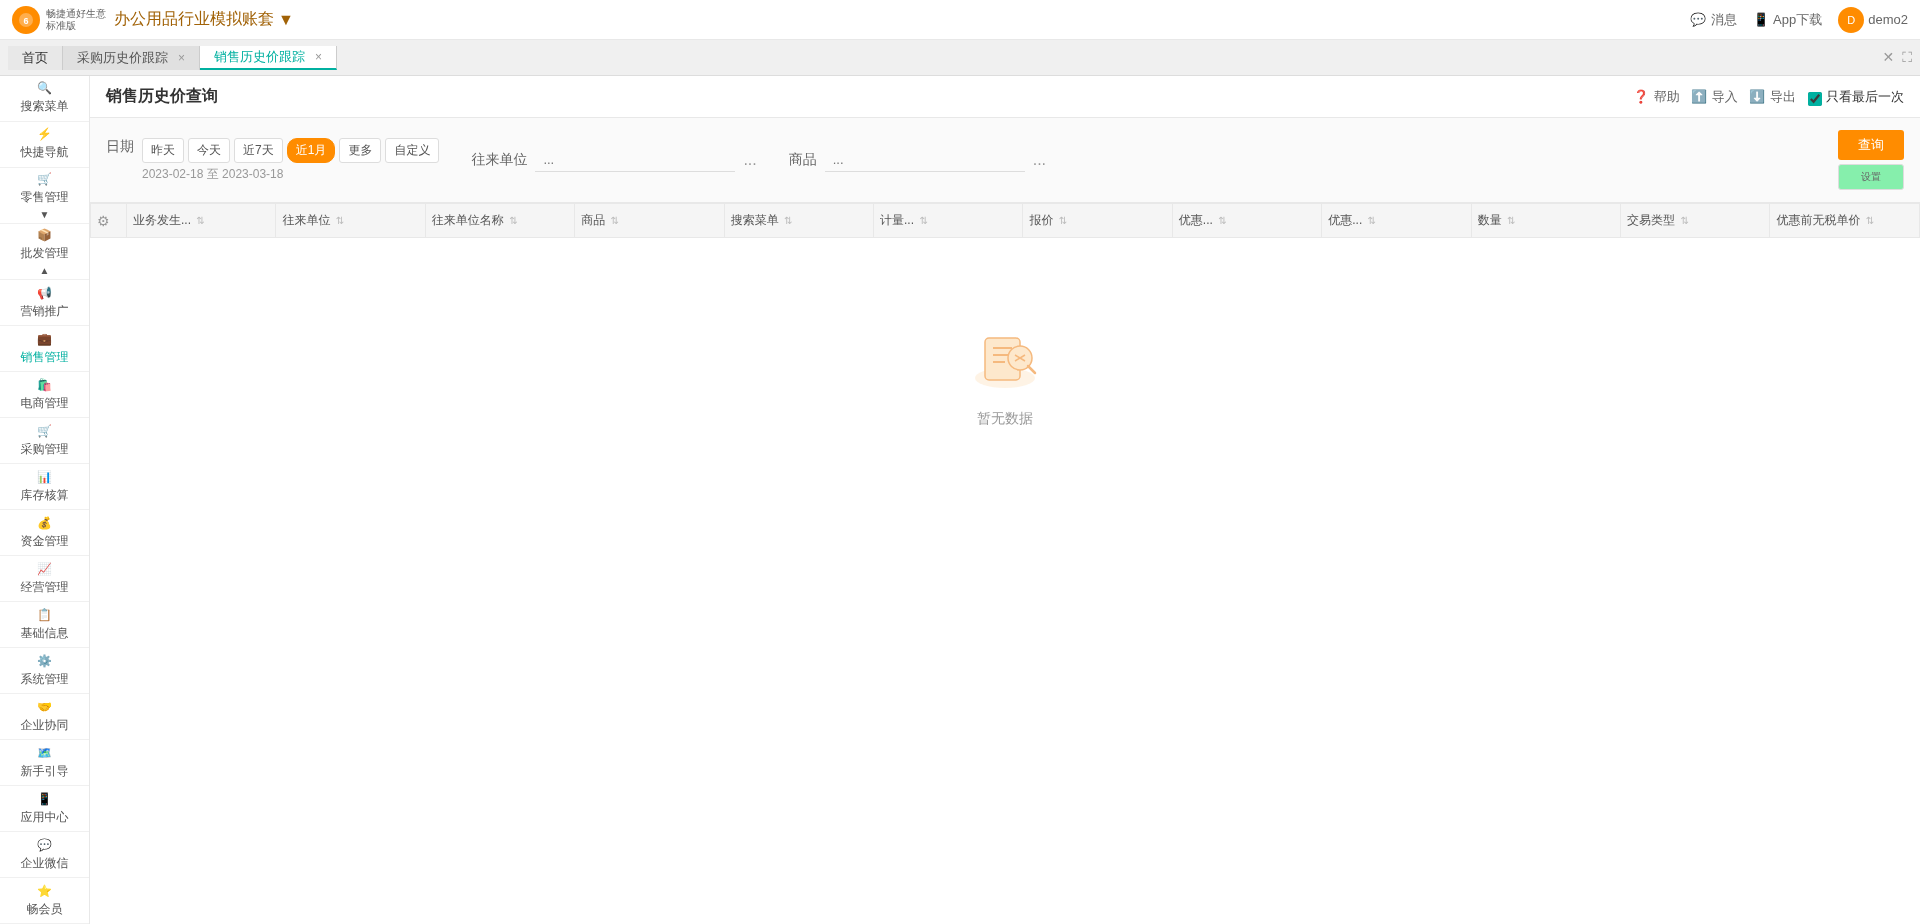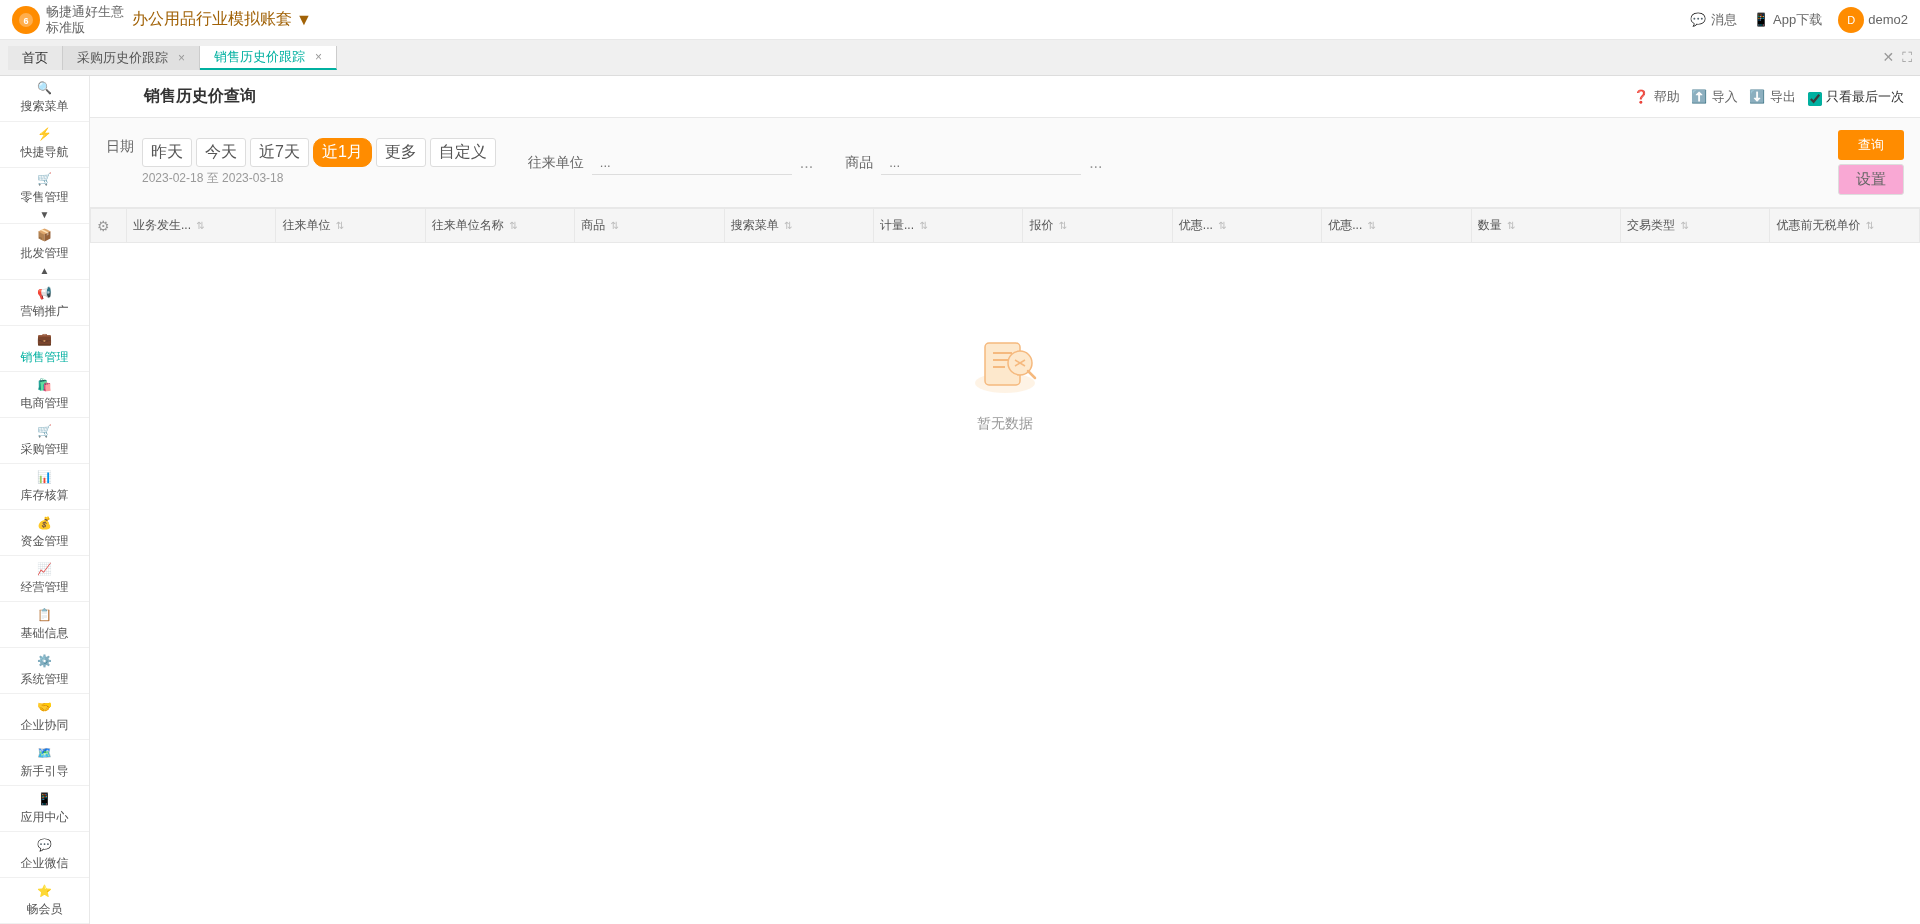--- a/index.html
+++ b/index.html
@@ -8,21 +8,21 @@
     
     .top-header {
       display: flex; align-items: center; justify-content: space-between;
       background: #fff; height: 40px; padding: 0 12px;
       border-bottom: 1px solid #e8e8e8; flex-shrink: 0;
     }
     .top-header-left { display: flex; align-items: center; gap: 8px; }
     .logo-area { display: flex; align-items: center; gap: 6px; }
     .logo-icon { width: 28px; height: 28px; background: #ff8c00; border-radius: 50%; display: flex; align-items: center; justify-content: center; }
     .logo-icon svg { width: 18px; height: 18px; }
-    .logo-text { font-size: 13px; color: #666; line-height: 1.2; }
+    .logo-text { font-size: 10px; color: #666; line-height: 1.2; }
     .dropdown-selector { display: flex; align-items: center; gap: 4px; color: #a16207; font-size: 16px; cursor: pointer; }
     .top-header-right { display: flex; align-items: center; gap: 16px; }
     .header-btn { display: flex; align-items: center; gap: 4px; color: #666; font-size: 13px; cursor: pointer; }
     .avatar { width: 26px; height: 26px; border-radius: 50%; background: #ff8c00; display: flex; align-items: center; justify-content: center; color: #fff; font-size: 11px; }
 
     
     .tab-bar {
       display: flex; align-items: center; background: #f0f0f0;
       height: 36px; padding: 0 8px; gap: 0; flex-shrink: 0;
       border-bottom: 1px solid #ddd;
@@ -63,56 +63,56 @@
     .content-area {
       flex: 1; background: #fff; display: flex; flex-direction: column;
       overflow: hidden;
     }
 
     
     .page-header {
       display: flex; align-items: center; justify-content: space-between;
       padding: 10px 16px; border-bottom: 1px solid #e8e8e8; flex-shrink: 0;
     }
-    .page-title { font-size: 16px; font-weight: 600; color: #333; margin-left: 38px; }
+    .page-title { font-size: 16px; font-weight: 600; color: #333; }
     .page-actions { display: flex; align-items: center; gap: 12px; }
     .page-action-btn { display: flex; align-items: center; gap: 4px; color: #666; font-size: 13px; cursor: pointer; }
 
     
     .filter-area {
       padding: 12px 16px; border-bottom: 1px solid #e8e8e8;
       display: flex; flex-wrap: wrap; align-items: center; gap: 12px;
       flex-shrink: 0; background: #fafafa;
     }
     .filter-row { display: flex; align-items: center; gap: 12px; flex-wrap: wrap; width: 100%; }
     .filter-label { color: #666; font-size: 14px; }
     .date-btns { display: flex; gap: 4px; align-items: center; }
     .date-btn {
       padding: 3px 8px; border: 1px solid #ddd; background: #fff;
-      border-radius: 3px; cursor: pointer; font-size: 16px; color: #555;
+      border-radius: 3px; cursor: pointer; font-size: 12px; color: #555;
     }
     .date-btn.active {
       background: #ff8c00; color: #fff; border-color: #ff8c00;
       border-radius: 10px;
     }
     .date-range { font-size: 12px; color: #999; margin-top: 0; }
     .filter-input-group { display: flex; align-items: center; gap: 8px; }
     .filter-input {
       border: none; border-bottom: 1px solid #ddd; padding: 4px 8px;
       font-size: 13px; color: #333; min-width: 200px; background: transparent;
       outline: none;
     }
     .filter-dots { color: #999; font-size: 16px; cursor: pointer; }
     .query-btn {
       background: #ff8c00; color: #fff; border: none; padding: 6px 20px;
       border-radius: 3px; cursor: pointer; font-size: 13px;
     }
     .setting-btn {
-      background: #f9a8d4; color: #666; border: 1px solid #ddd; padding: 5px 0;
-      border-radius: 3px; cursor: pointer; font-size: 15px;
+      background: #86efac; color: #666; border: 1px solid #ddd; padding: 5px 0;
+      border-radius: 3px; cursor: pointer; font-size: 10px;
     }
     .checkbox-label { display: flex; align-items: flex-end; gap: 4px; color: #333; font-size: 13px; }
     .checkbox-custom { width: 14px; height: 14px; accent-color: #00b0a0; }
 
     
     .table-area { flex: 1; overflow: auto; }
     .data-table { width: 100%; border-collapse: collapse; table-layout: fixed; }
     .data-table th {
       background: #f5f5f5; border: 1px solid #e8e8e8;
       padding: 8px 6px; font-size: 12px; color: #555; font-weight: 500;

